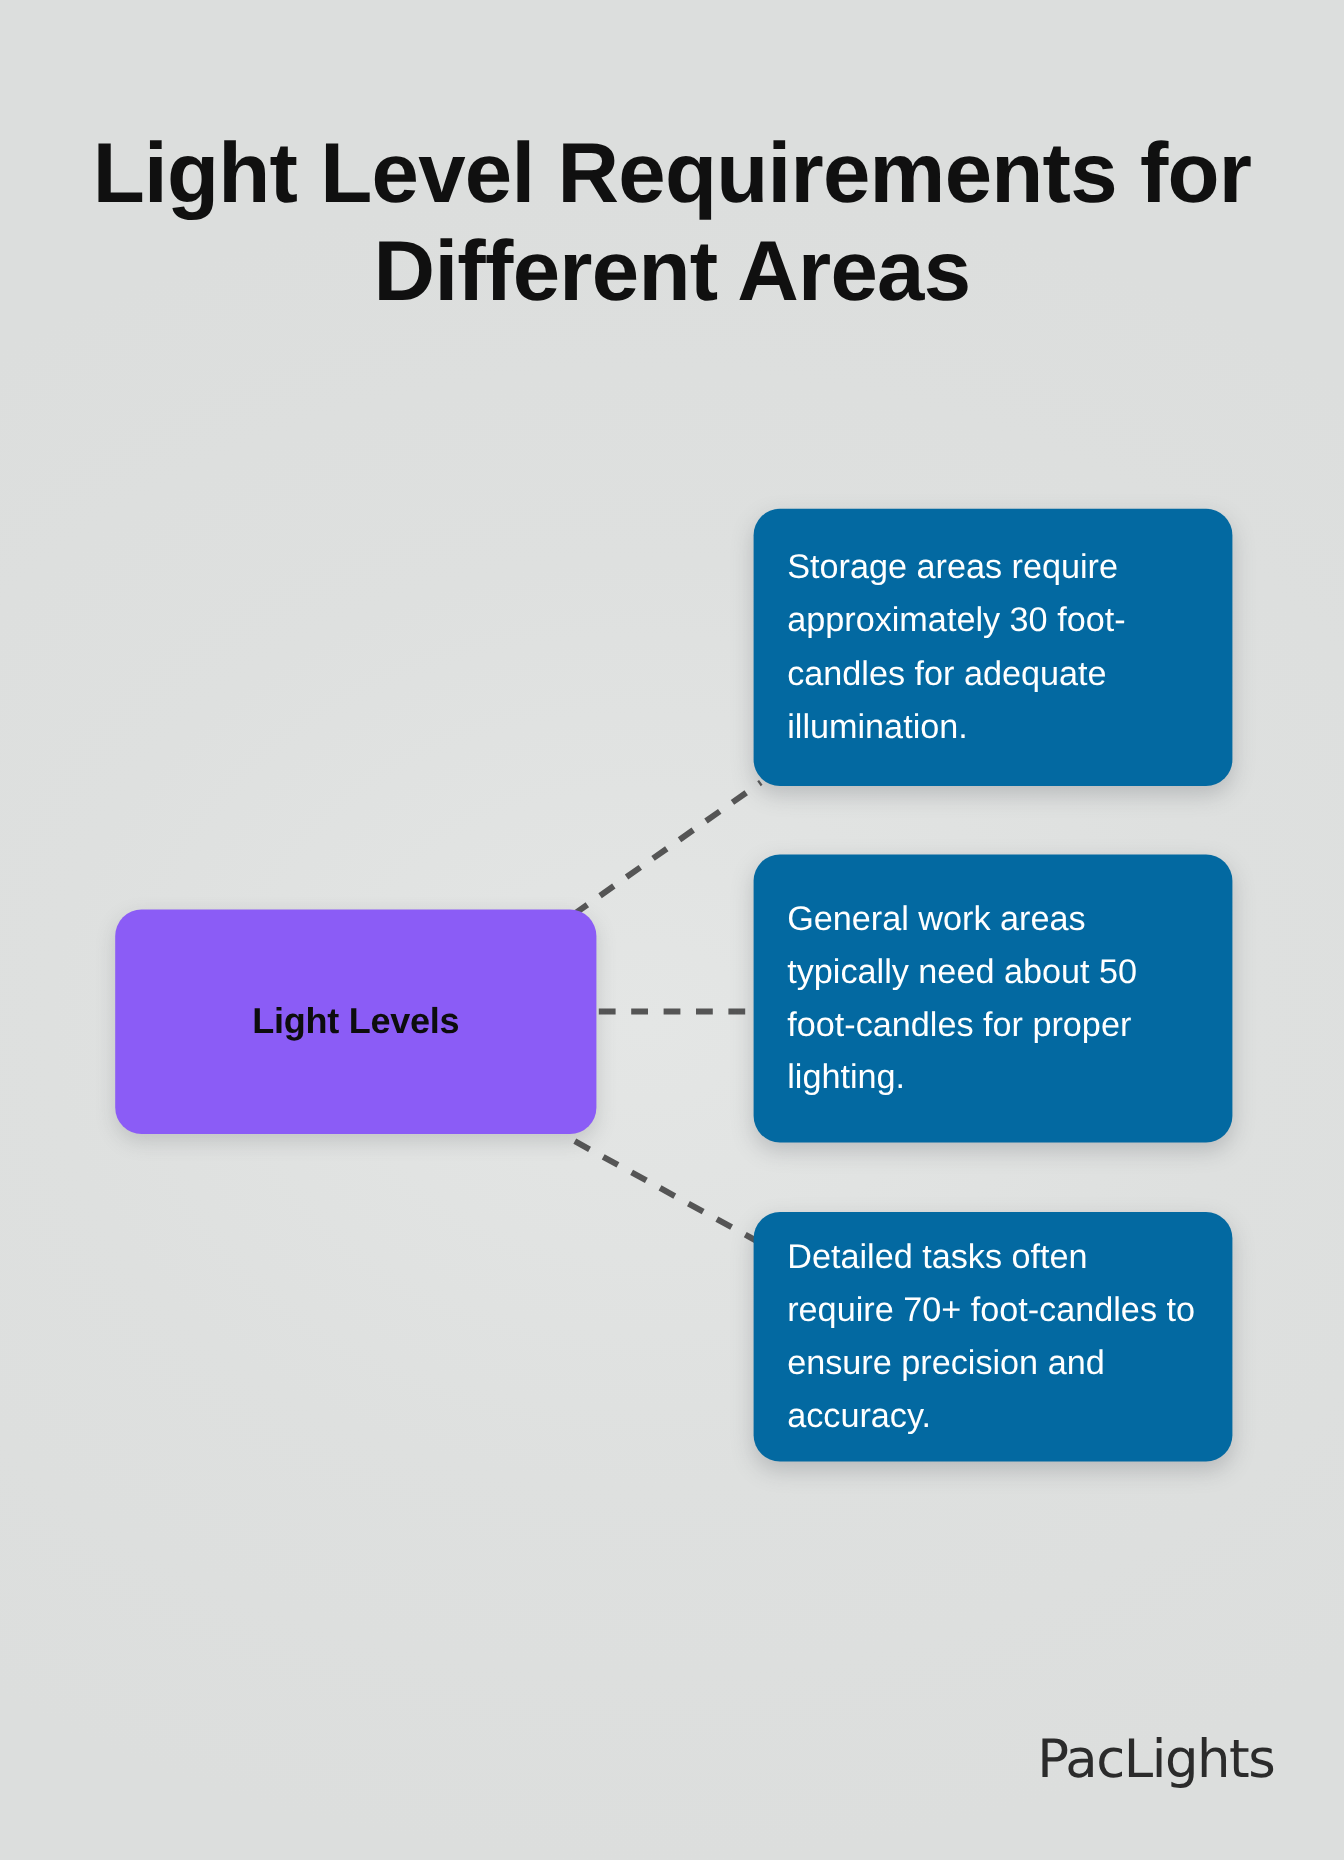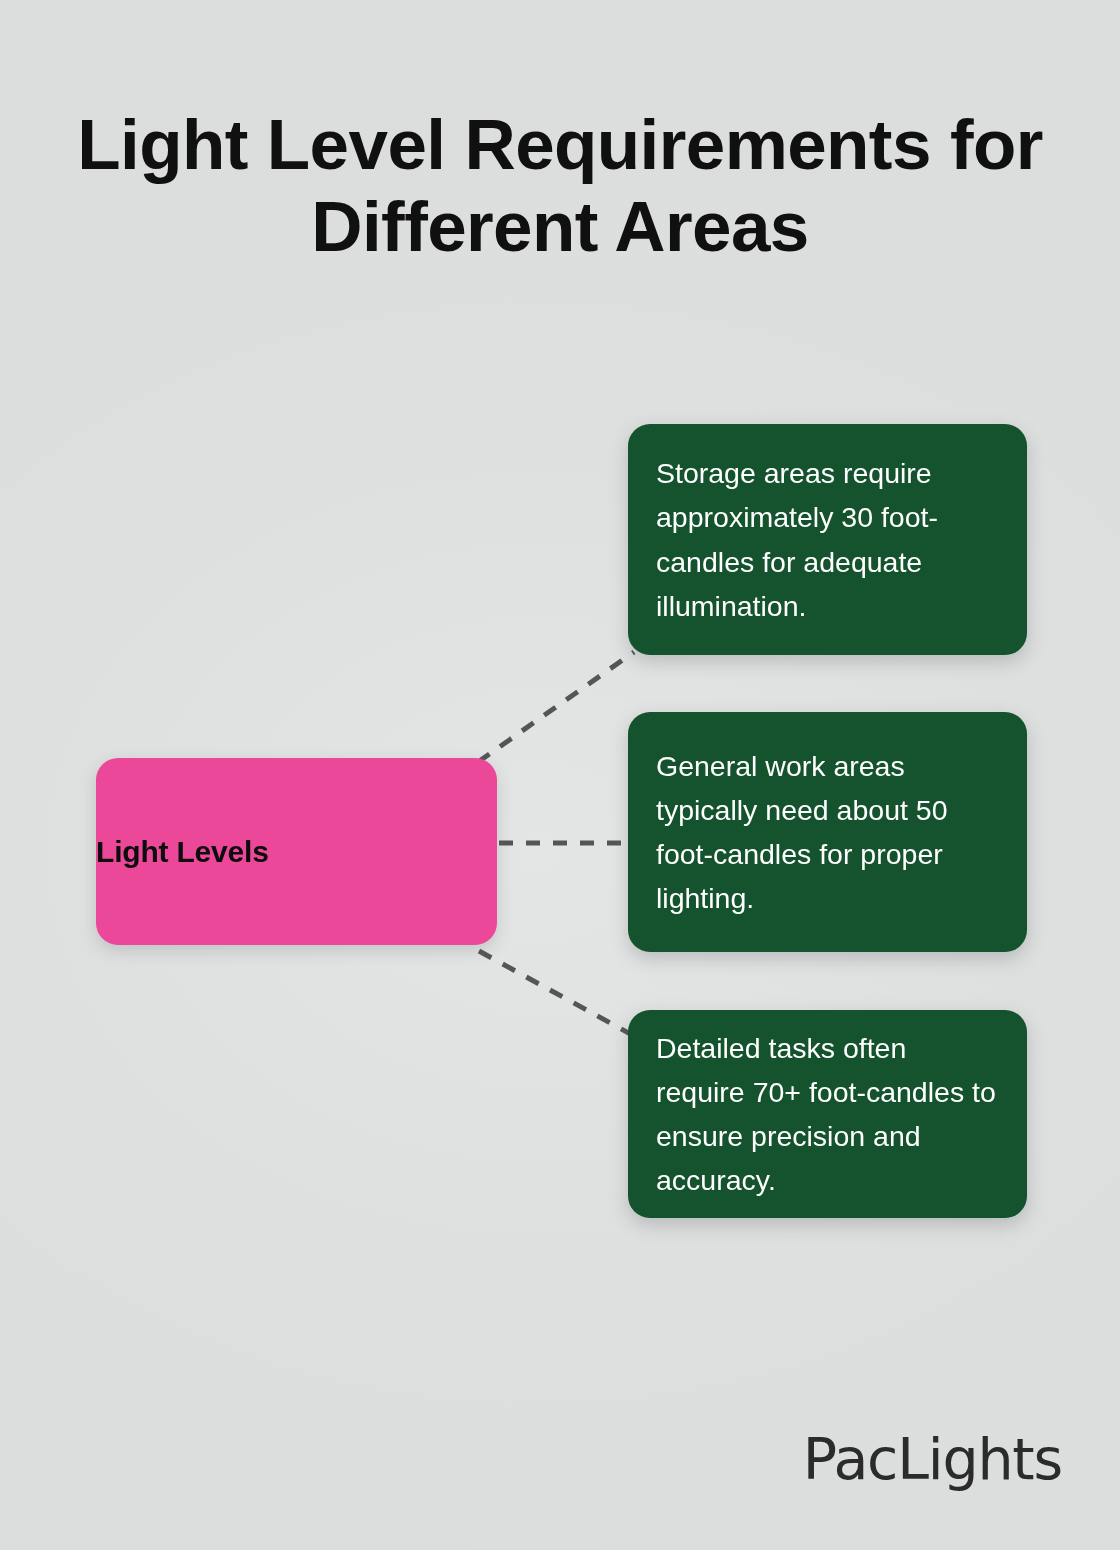--- a/index.html
+++ b/index.html
@@ -46,40 +46,40 @@
     pointer-events:none;
   }
 
   
   .center-node {
     position:absolute;
     left:96px;
     top:758px;
     width:401px;
     height:187px;
-    background:#ec4899;
+    background:#8b5cf6;
     border-radius:22px;
     box-shadow:0 6px 16px rgba(90,95,100,0.22);
     display:flex;
     align-items:center;
-    justify-content:flex-start;
+    justify-content:center;
   }
   .center-node-label {
     font-size:30px;
     font-weight:700;
     color:#0d0d0d;
     letter-spacing:-0.2px;
   }
 
   
   .card {
     position:absolute;
     left:628px;
     width:399px;
-    background:#14532d;
+    background:#0369a1;
     border-radius:22px;
     box-shadow:0 7px 18px rgba(90,95,100,0.28);
     display:flex;
     align-items:center;
   }
   .card-text {
     color:#ffffff;
     font-size:28.5px;
     line-height:1.55;
     padding:0 26px 0 28px;
@@ -88,21 +88,21 @@
 
   #card-0 { top:424px; height:231px; }
   #card-1 { top:712px; height:240px; }
   #card-2 { top:1010px; height:208px; }
 
   
   .brand {
     position:absolute;
     right:58px;
     bottom:58px;
-    font-size:57px;
+    font-size:44px;
     font-weight:500;
     color:#2b2b2b;
     letter-spacing:-1.2px;
     font-family:"DejaVu Sans", sans-serif;
   }
 </style>
 </head>
 <body>
 
 <div class="canvas-bg"></div>

